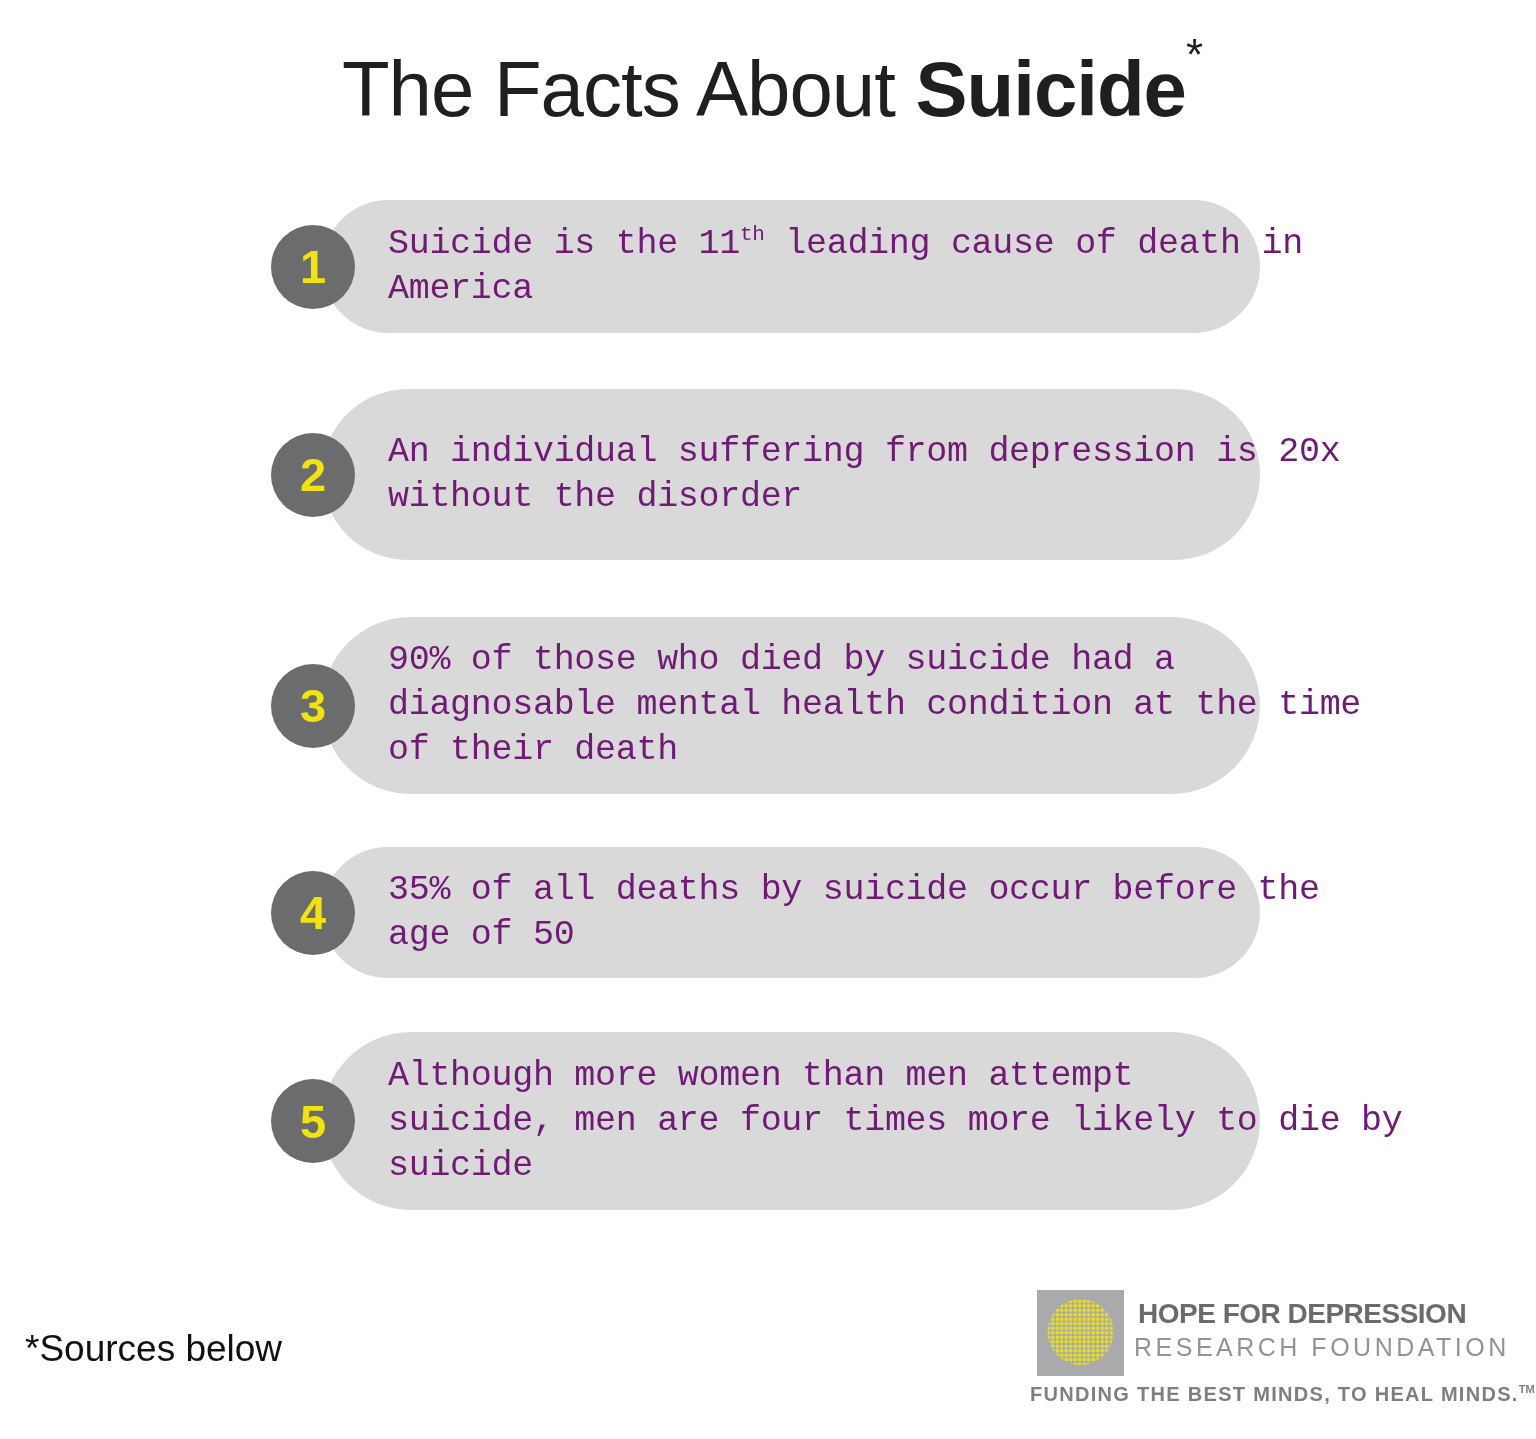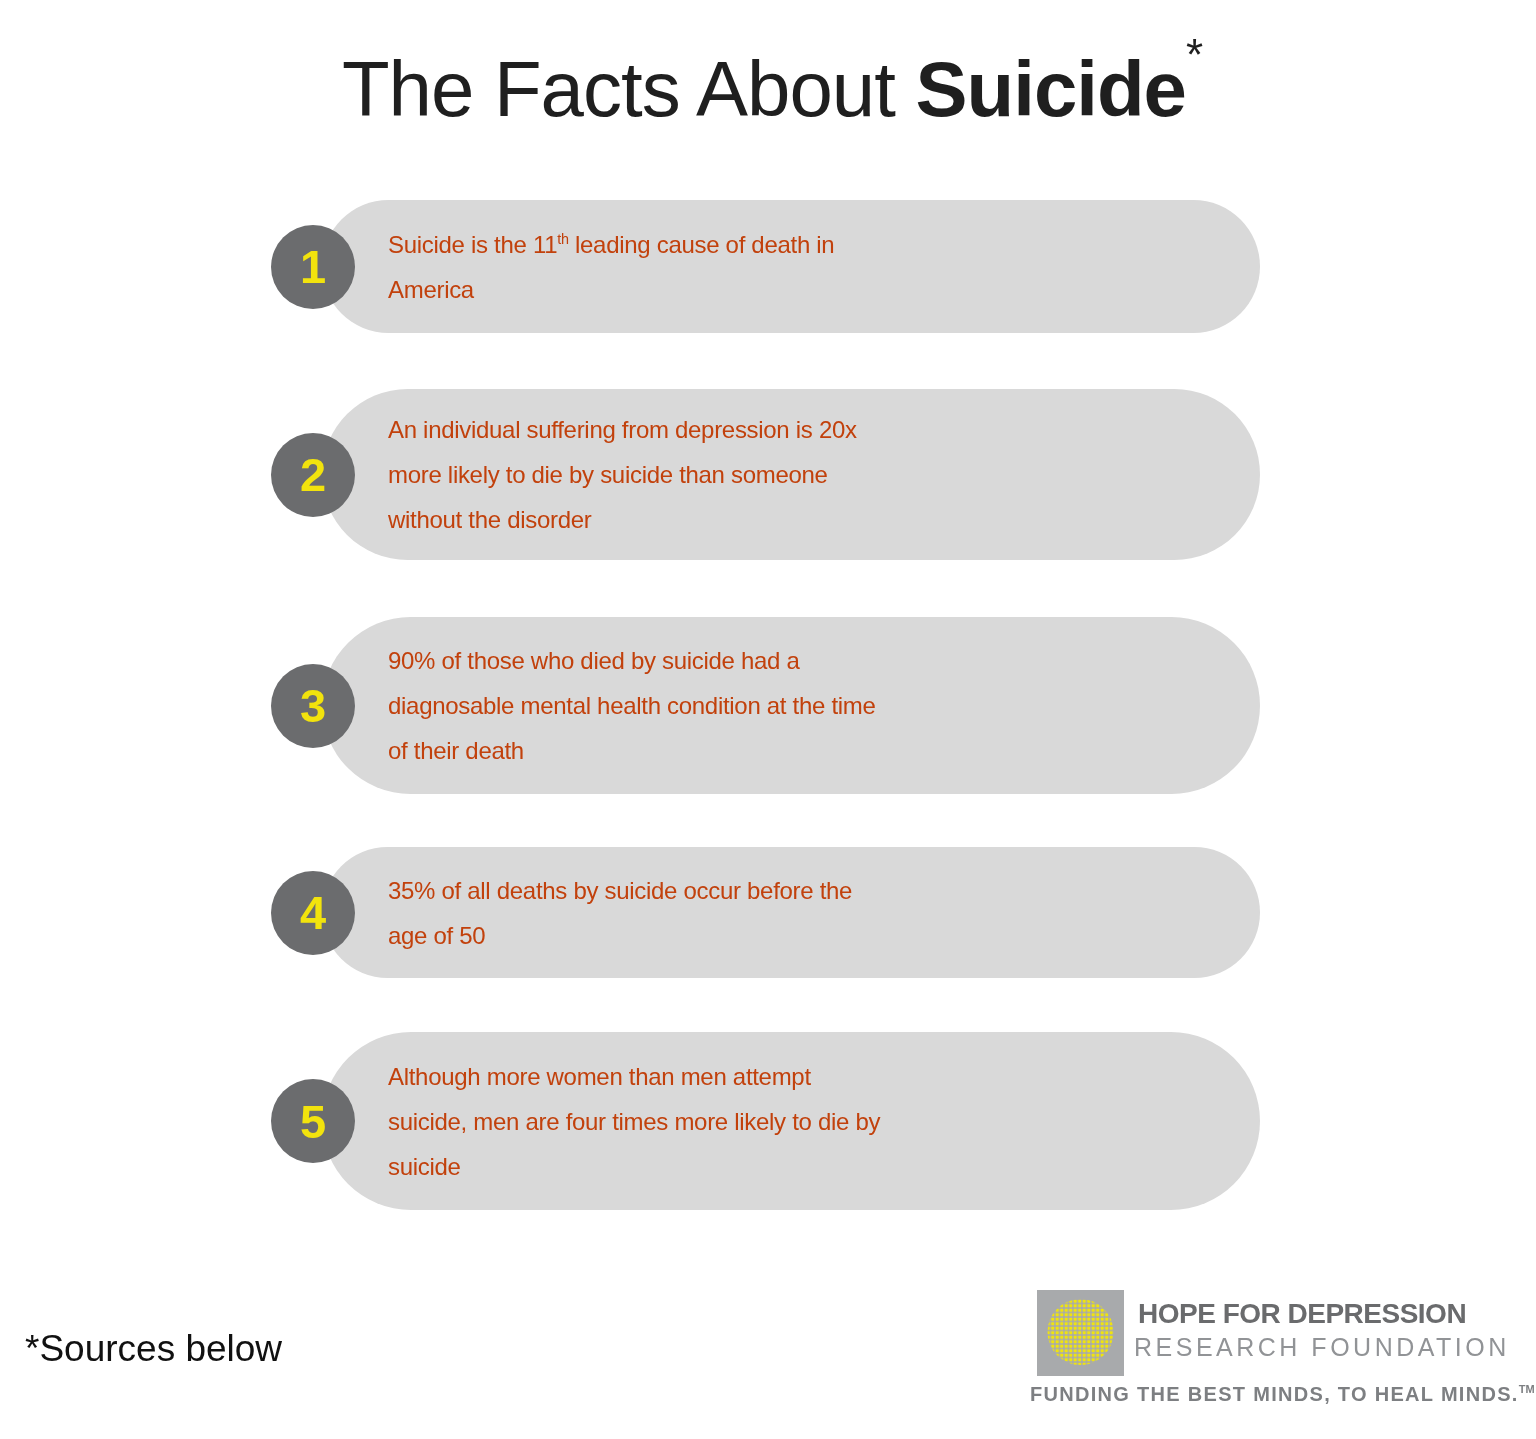--- a/index.html
+++ b/index.html
@@ -37,24 +37,25 @@
     height: 100%;
     background: #d9d9d9;
     border-radius: 999px;
     display: flex;
     align-items: center;
     box-sizing: border-box;
     padding-left: 66px;
     padding-right: 40px;
   }
   .fact-text {
-    font-size: 24px;
+    font-size: 35px;
     line-height: 45px;
     letter-spacing: -0.3px;
-    color: #c2410c;
+    color: #701a75;
+    font-family: Liberation Mono, monospace;
   }
   .fact-line { white-space: nowrap; }
   .fact-line sup { font-size: 60%; line-height: 0; }
   .num-circle {
     position: absolute;
     left: 271px;
     top: calc(50% - 42px);
     width: 84px;
     height: 84px;
     border-radius: 50%;
@@ -108,21 +109,20 @@
     </div>
     <div class="num-circle">
         <span>1</span>
       </div>
   </div>
 
   <div class="fact" style="top:389px;height:171px;">
     <div class="pill">
       <div class="fact-text">
         <div class="fact-line"><span>An individual suffering from depression is 20x</span></div>
-        <div class="fact-line"><span>more likely to die by suicide than someone</span></div>
         <div class="fact-line"><span>without the disorder</span></div>
       </div>
     </div>
     <div class="num-circle">
         <span>2</span>
       </div>
   </div>
 
   <div class="fact" style="top:617px;height:177px;">
     <div class="pill">

